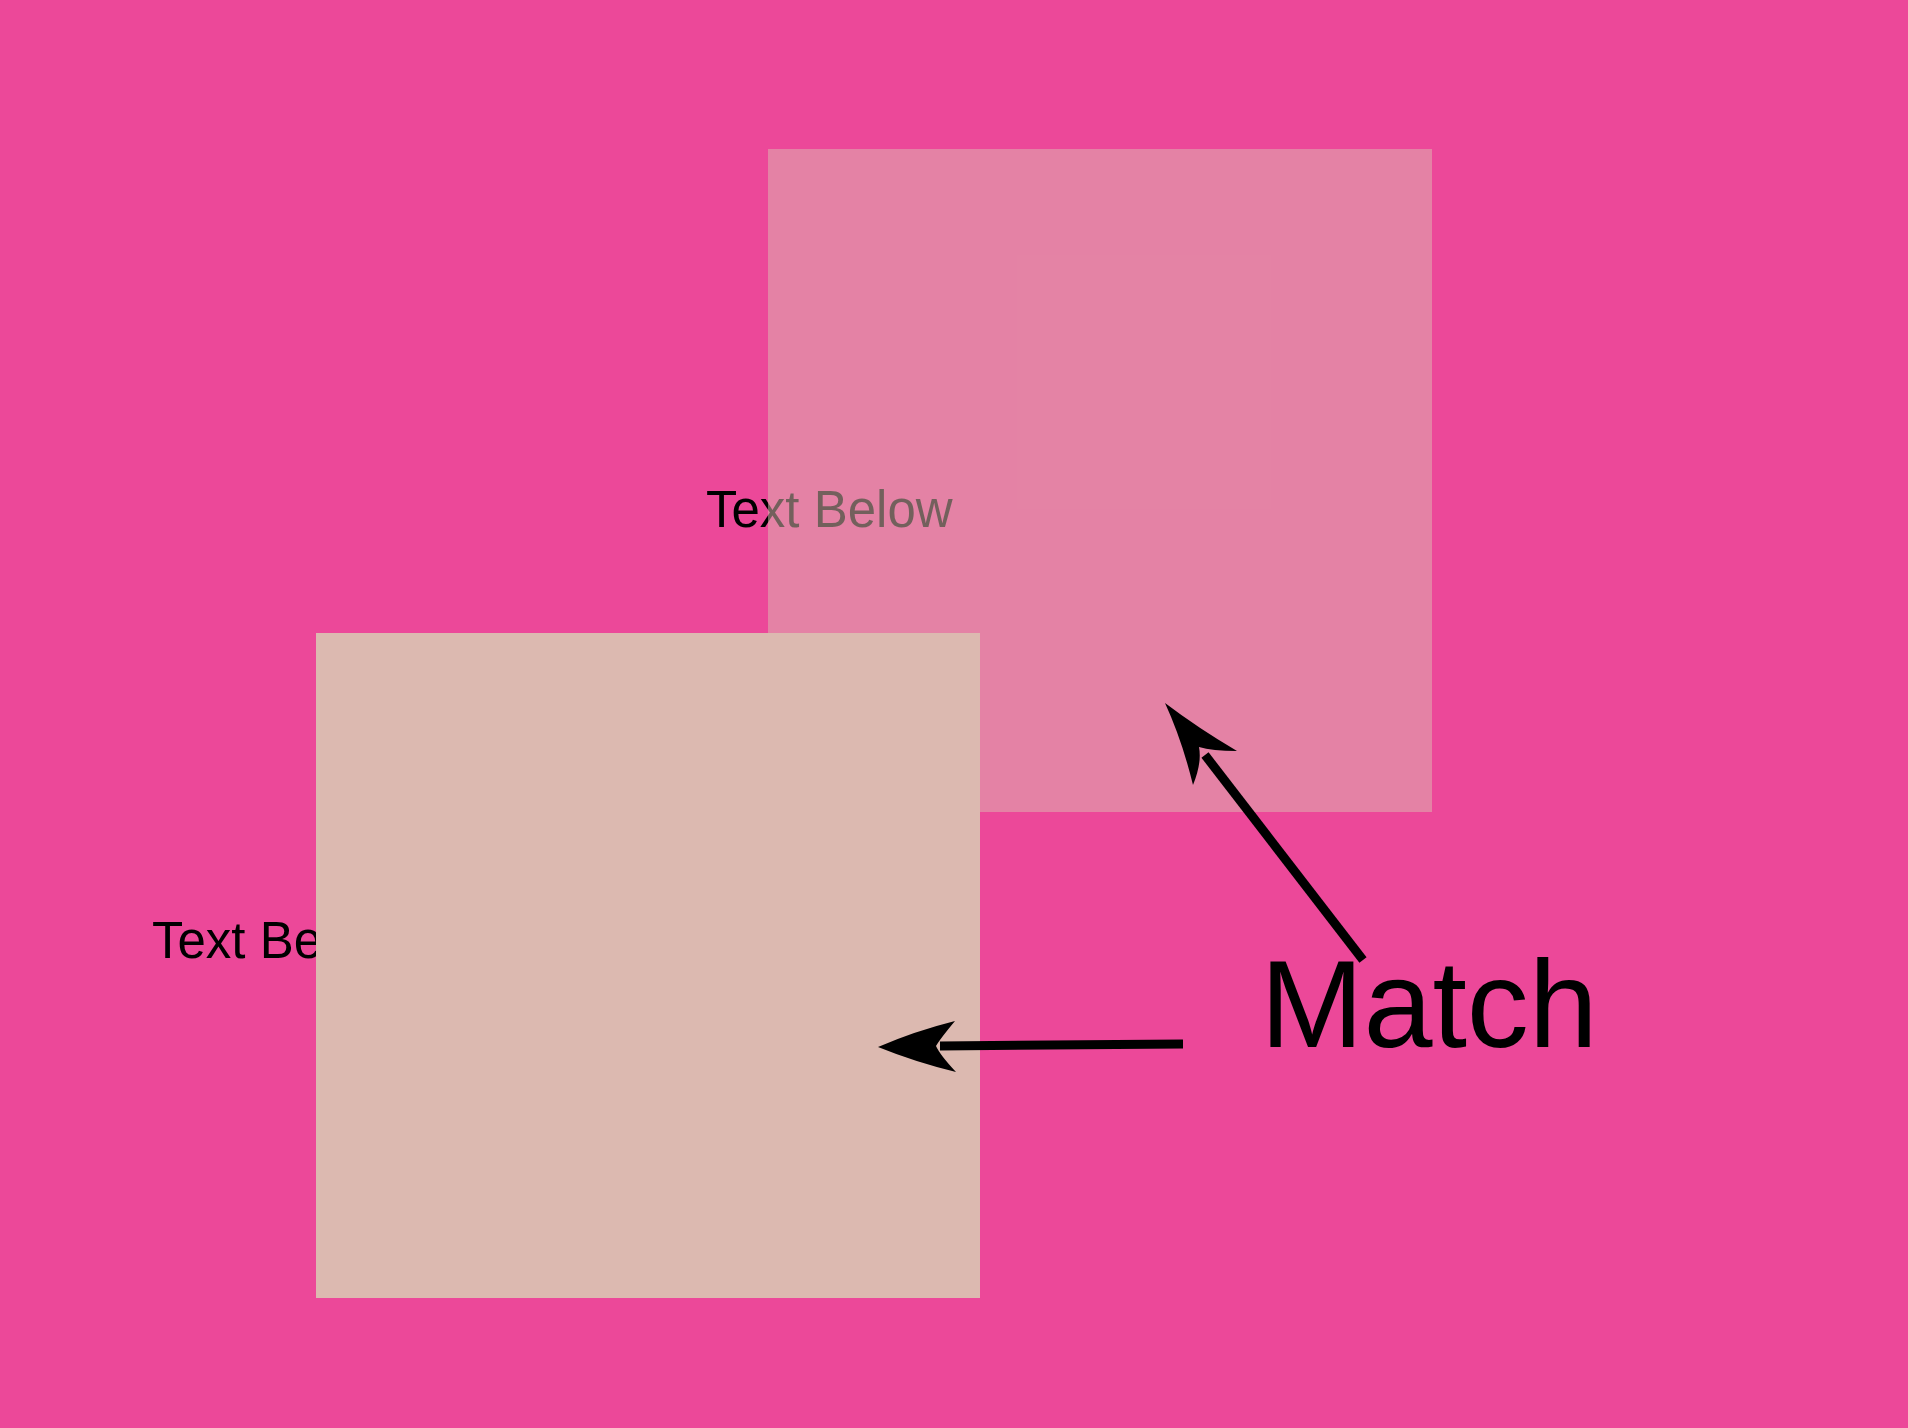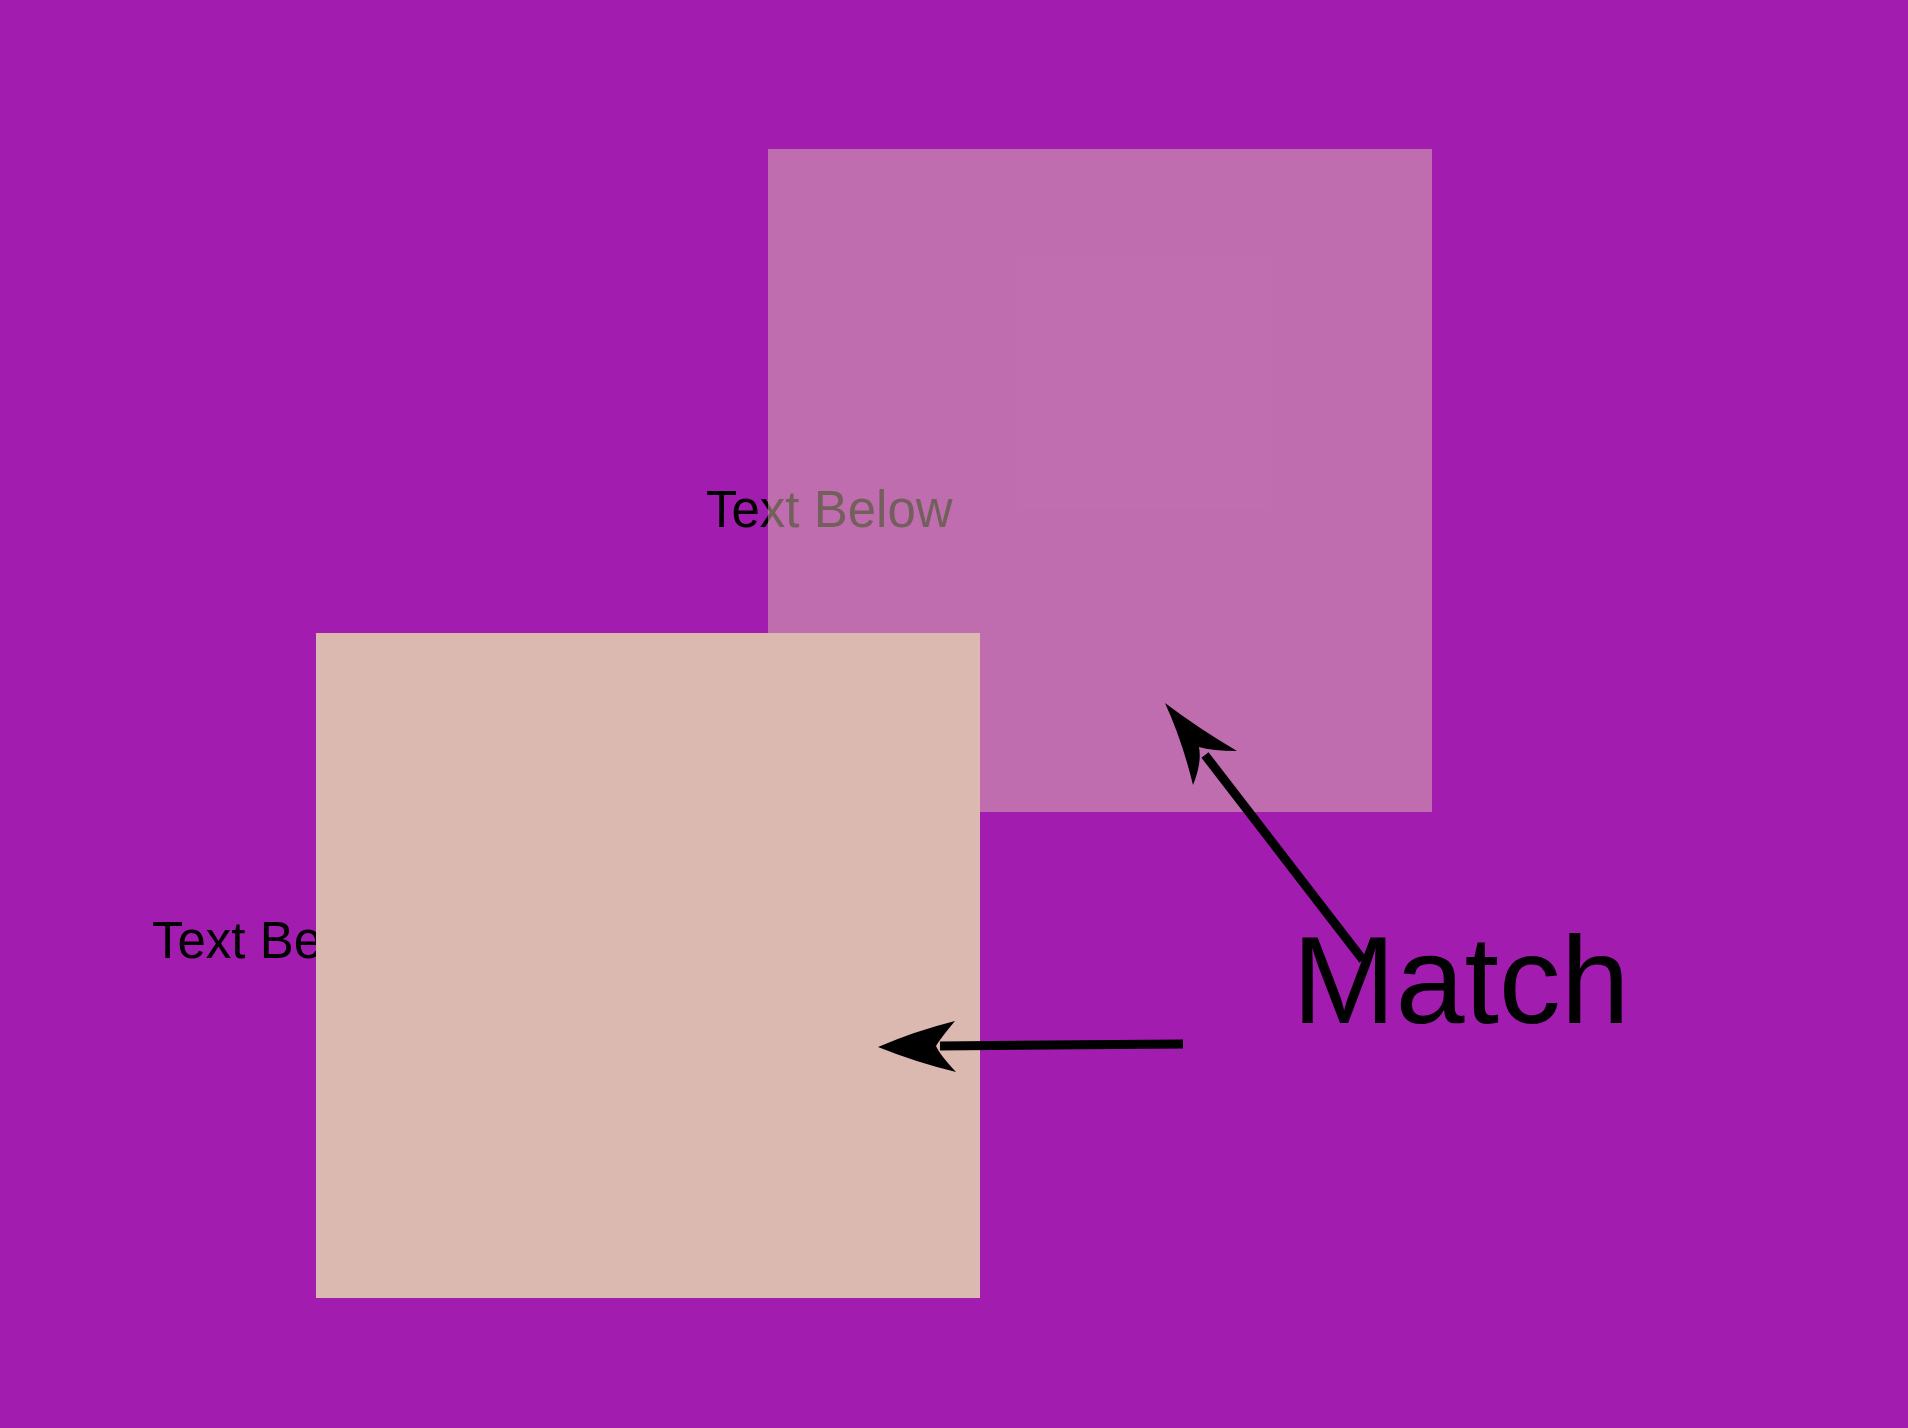--- a/index.html
+++ b/index.html
@@ -4,21 +4,21 @@
 <style>
   html, body {
     margin: 0;
     padding: 0;
     background: #ffffff;
   }
   .stage {
     position: relative;
     width: 1908px;
     height: 1428px;
-    background: #a21caf;
+    background: #ec4899;
     overflow: hidden;
     font-family: "Liberation Sans", sans-serif;
   }
   
   .below-label {
     position: absolute;
     z-index: 1;
     font-size: 51px;
     line-height: 1;
     color: #000000;
@@ -45,28 +45,27 @@
     position: absolute;
     left: 0; top: 0;
     width: 1908px; height: 1428px;
     z-index: 4;
     pointer-events: none;
   }
   .question-title {
     position: absolute;
     z-index: 5;
     left: 1429px;
-    top: 901px;
+    top: 925px;
     transform: translateX(-50%);
     text-align: center;
     font-size: 124px;
     line-height: 158px;
     color: #000000;
     white-space: nowrap;
-    margin-left: 32px;
   }
 </style>
 </head>
 <body>
 
 <div class="stage">
 
   <div class="below-label label-transparent">Text Below</div>
 
   <div class="below-label label-opaque">Text Below</div>

